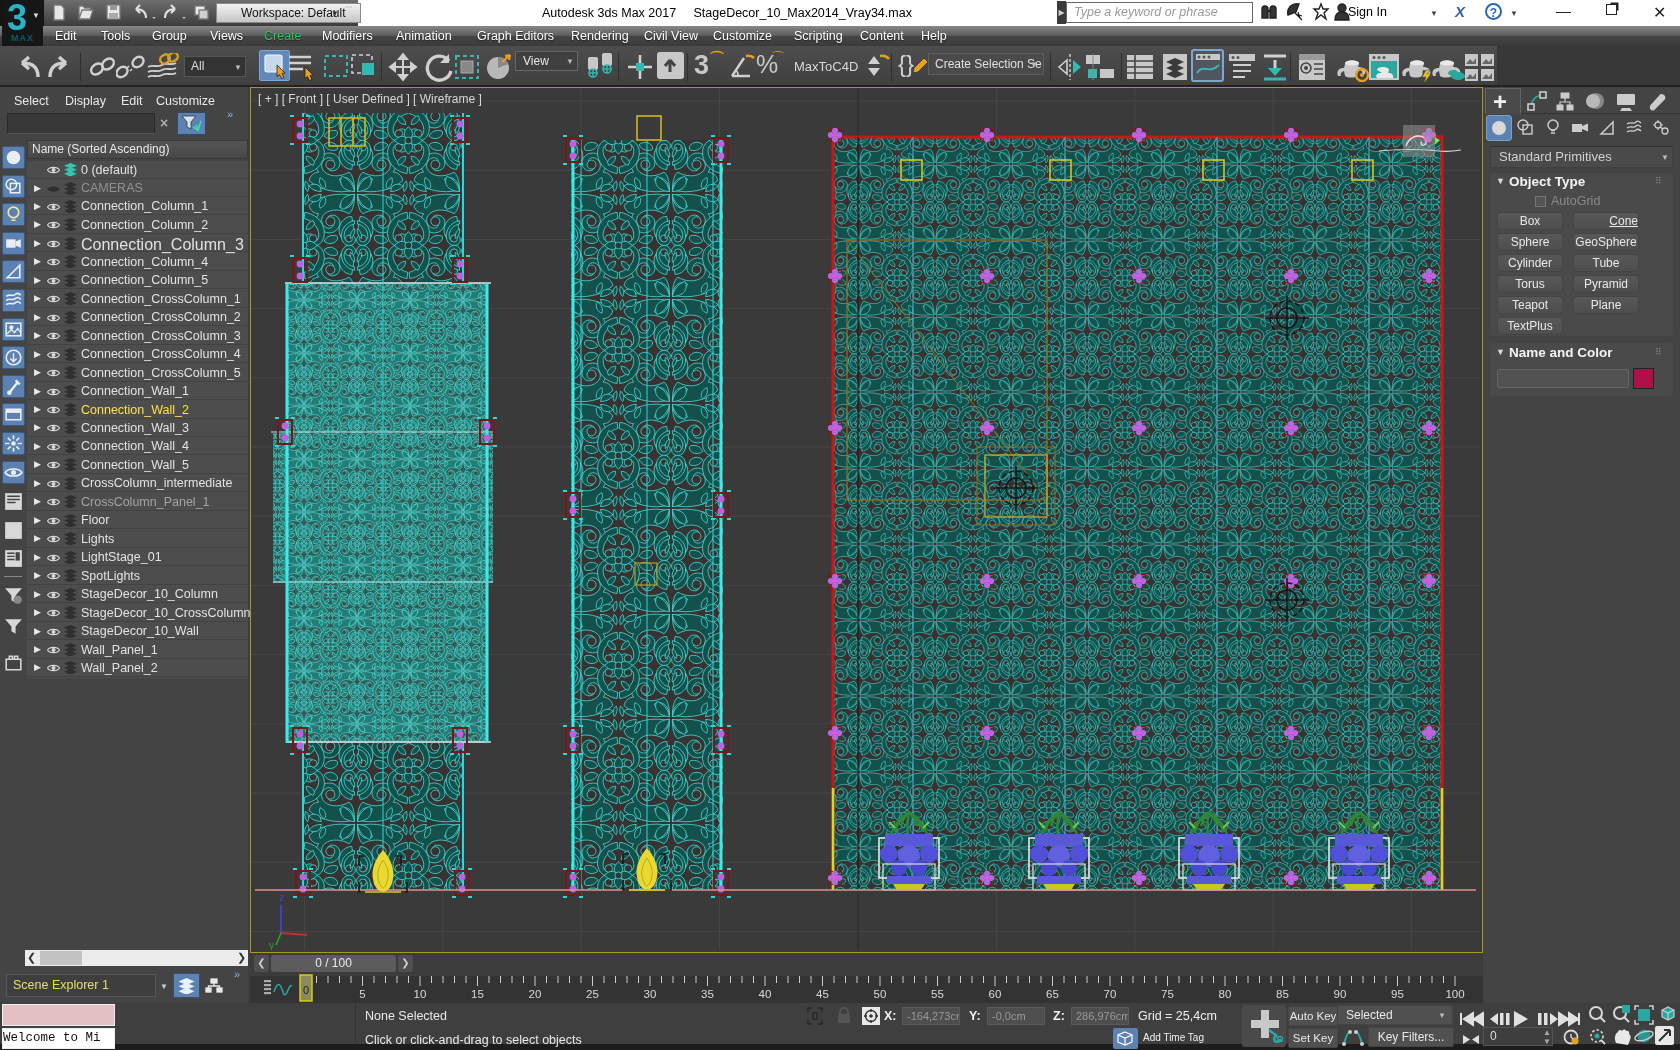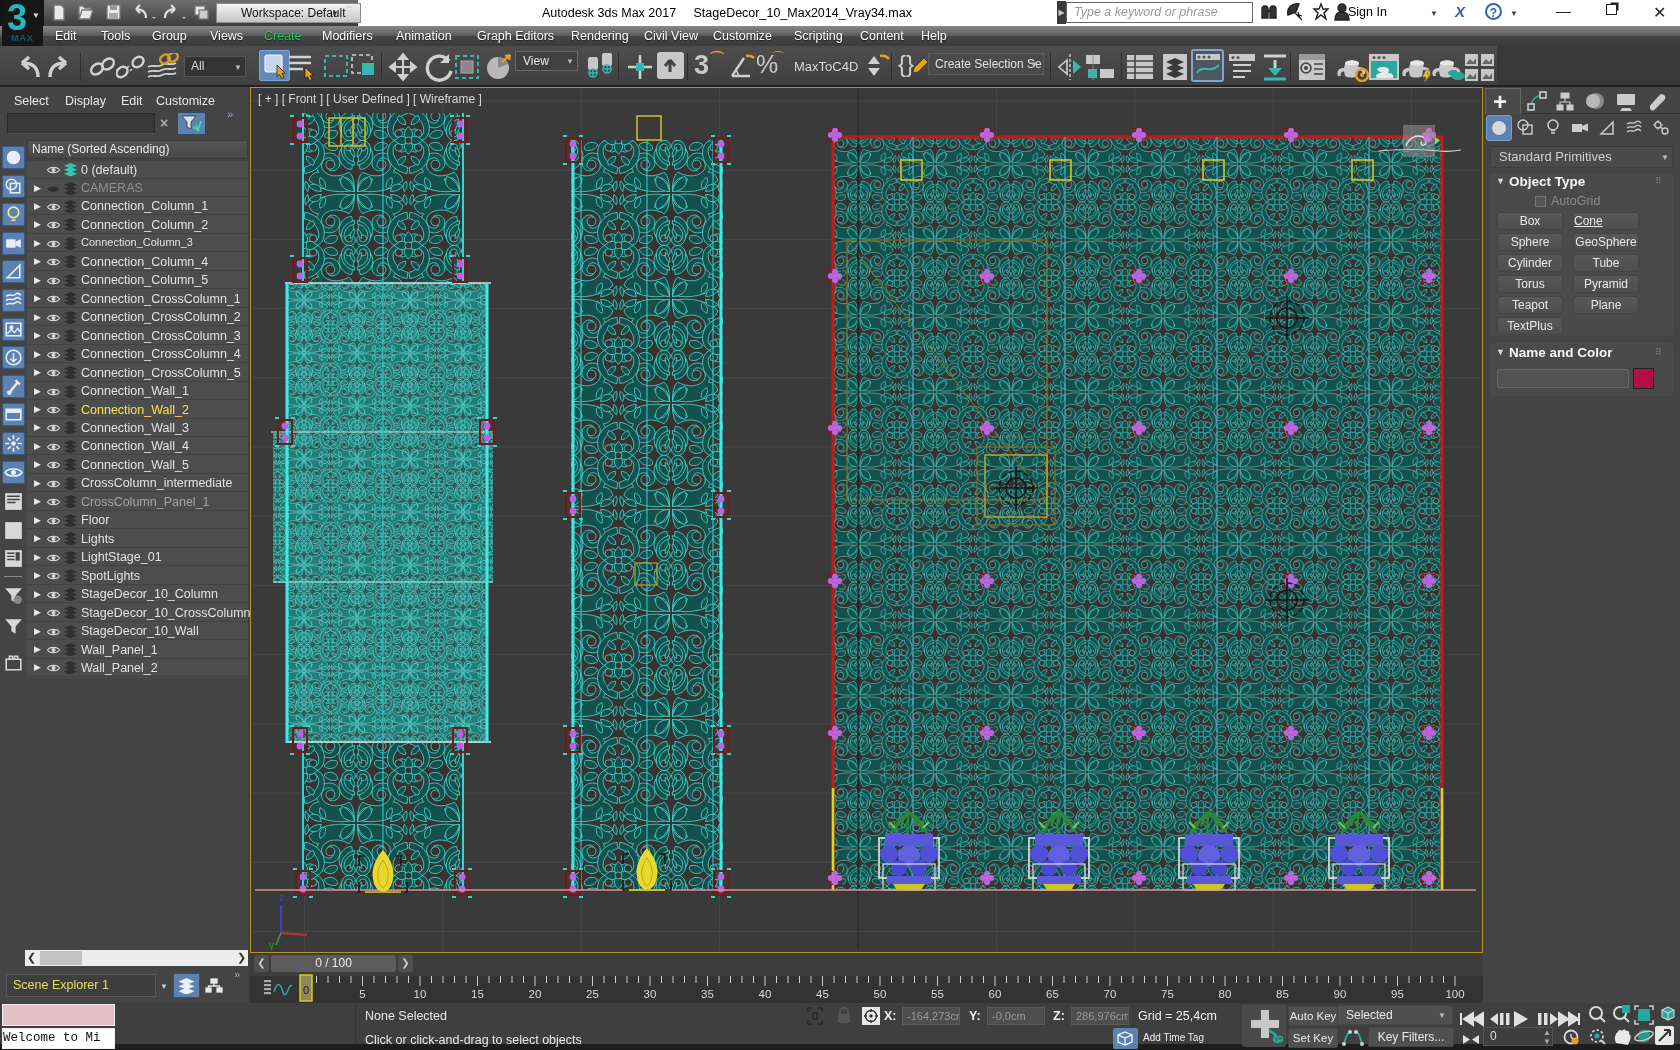--- a/index.html
+++ b/index.html
@@ -250,21 +250,21 @@
         <path d="M0.5,5 C2.5,1.5 10.5,1.5 12.5,5 C10.5,8.5 2.5,8.5 0.5,5 Z" fill="none" stroke="#d8d8d8" stroke-width="1.1"></path>
         <circle cx="6.5" cy="5" r="2" fill="#d8d8d8"></circle>
       </svg>
       <svg width="15" height="13" viewBox="0 0 15 13" style="position:absolute;left:36px;top:2px;">
         <g fill="#2f2f2f">
           <path d="M7.5,0 L14,2.8 L7.5,5.6 L1,2.8 Z"></path>
           <path d="M7.5,4 L14,6.8 L7.5,9.6 L1,6.8 Z"></path>
           <path d="M7.5,8 L14,10.8 L7.5,13.6 L1,10.8 Z"></path>
         </g>
       </svg>
-      <span style="position:absolute;left:54px;top:1.5px;color:#e2e2e2;font-size:11px;white-space:nowrap;">Connection_Column_3</span>
+      <span style="position:absolute;left:54px;top:1.5px;color:#e2e2e2;font-size:16px;white-space:nowrap;">Connection_Column_3</span>
     </div>
 <div class="abs" style="left:27px;top:253.3px;width:221px;height:17.5px;border-bottom:1px solid #424242;">
       <div style="position:absolute;left:7px;top:3px;color:#e8e8e8;font-size:9px;">▶</div>
       <svg width="13" height="10" viewBox="0 0 13 10" style="position:absolute;left:20px;top:4px;">
         <path d="M0.5,5 C2.5,1.5 10.5,1.5 12.5,5 C10.5,8.5 2.5,8.5 0.5,5 Z" fill="none" stroke="#d8d8d8" stroke-width="1.1"></path>
         <circle cx="6.5" cy="5" r="2" fill="#d8d8d8"></circle>
       </svg>
       <svg width="15" height="13" viewBox="0 0 15 13" style="position:absolute;left:36px;top:2px;">
         <g fill="#2f2f2f">
           <path d="M7.5,0 L14,2.8 L7.5,5.6 L1,2.8 Z"></path>
@@ -1248,21 +1248,21 @@
     </svg>
 <div class="abs" style="left:1490px;top:146px;width:183px;height:22px;background:#4a4a4a;border:1px solid #404040;border-top-color:#333;color:#d0d0d0;font-size:13px;line-height:20px;padding-left:8px;">Standard Primitives</div>
 <div class="abs" style="left:1661px;top:153px;color:#bbb;font-size:8px;">▼</div>
 <div class="abs" style="left:1490px;top:173px;width:183px;height:163px;background:#4a4a4a;border-radius:3px;"></div>
 <div class="abs" style="left:1496px;top:176px;color:#ddd;font-size:9px;">▼</div>
 <div class="abs" style="left:1509px;top:174px;color:#f4f4f4;font-size:13.5px;font-weight:bold;">Object Type</div>
 <div class="abs" style="left:1655px;top:176px;color:#888;font-size:9px;letter-spacing:1px;">⠿</div>
 <div class="abs" style="left:1535px;top:196px;width:11px;height:11px;background:#555;border:1px solid #777;"></div>
 <div class="abs" style="left:1551px;top:194px;color:#8a8a8a;font-size:12.5px;">AutoGrid</div>
 <div class="abs" style="left:1497px;top:212px;width:66px;height:18px;background:linear-gradient(#585858,#4e4e4e);border:1px solid #444;border-radius:3px;color:#e8e8e8;font-size:12px;text-align:center;line-height:17px;">Box</div>
-<div class="abs" style="left:1573px;top:212px;width:66px;height:18px;background:linear-gradient(#585858,#4e4e4e);border:1px solid #444;border-radius:3px;color:#e8e8e8;font-size:12px;text-align:left;line-height:17px;text-decoration:underline;">Cone</div>
+<div class="abs" style="left:1573px;top:212px;width:66px;height:18px;background:linear-gradient(#585858,#4e4e4e);border:1px solid #444;border-radius:3px;color:#e8e8e8;font-size:12px;text-align:right;line-height:17px;text-decoration:underline;">Cone</div>
 <div class="abs" style="left:1497px;top:233px;width:66px;height:18px;background:linear-gradient(#585858,#4e4e4e);border:1px solid #444;border-radius:3px;color:#e8e8e8;font-size:12px;text-align:center;line-height:17px;">Sphere</div>
 <div class="abs" style="left:1573px;top:233px;width:66px;height:18px;background:linear-gradient(#585858,#4e4e4e);border:1px solid #444;border-radius:3px;color:#e8e8e8;font-size:12px;text-align:center;line-height:17px;">GeoSphere</div>
 <div class="abs" style="left:1497px;top:254px;width:66px;height:18px;background:linear-gradient(#585858,#4e4e4e);border:1px solid #444;border-radius:3px;color:#e8e8e8;font-size:12px;text-align:center;line-height:17px;">Cylinder</div>
 <div class="abs" style="left:1573px;top:254px;width:66px;height:18px;background:linear-gradient(#585858,#4e4e4e);border:1px solid #444;border-radius:3px;color:#e8e8e8;font-size:12px;text-align:center;line-height:17px;">Tube</div>
 <div class="abs" style="left:1497px;top:275px;width:66px;height:18px;background:linear-gradient(#585858,#4e4e4e);border:1px solid #444;border-radius:3px;color:#e8e8e8;font-size:12px;text-align:center;line-height:17px;">Torus</div>
 <div class="abs" style="left:1573px;top:275px;width:66px;height:18px;background:linear-gradient(#585858,#4e4e4e);border:1px solid #444;border-radius:3px;color:#e8e8e8;font-size:12px;text-align:center;line-height:17px;">Pyramid</div>
 <div class="abs" style="left:1497px;top:296px;width:66px;height:18px;background:linear-gradient(#585858,#4e4e4e);border:1px solid #444;border-radius:3px;color:#e8e8e8;font-size:12px;text-align:center;line-height:17px;">Teapot</div>
 <div class="abs" style="left:1573px;top:296px;width:66px;height:18px;background:linear-gradient(#585858,#4e4e4e);border:1px solid #444;border-radius:3px;color:#e8e8e8;font-size:12px;text-align:center;line-height:17px;">Plane</div>
 <div class="abs" style="left:1497px;top:317px;width:66px;height:18px;background:linear-gradient(#585858,#4e4e4e);border:1px solid #444;border-radius:3px;color:#e8e8e8;font-size:12px;text-align:center;line-height:17px;">TextPlus</div>
 <div class="abs" style="left:1490px;top:343px;width:183px;height:53px;background:#4a4a4a;border-radius:3px;"></div>

